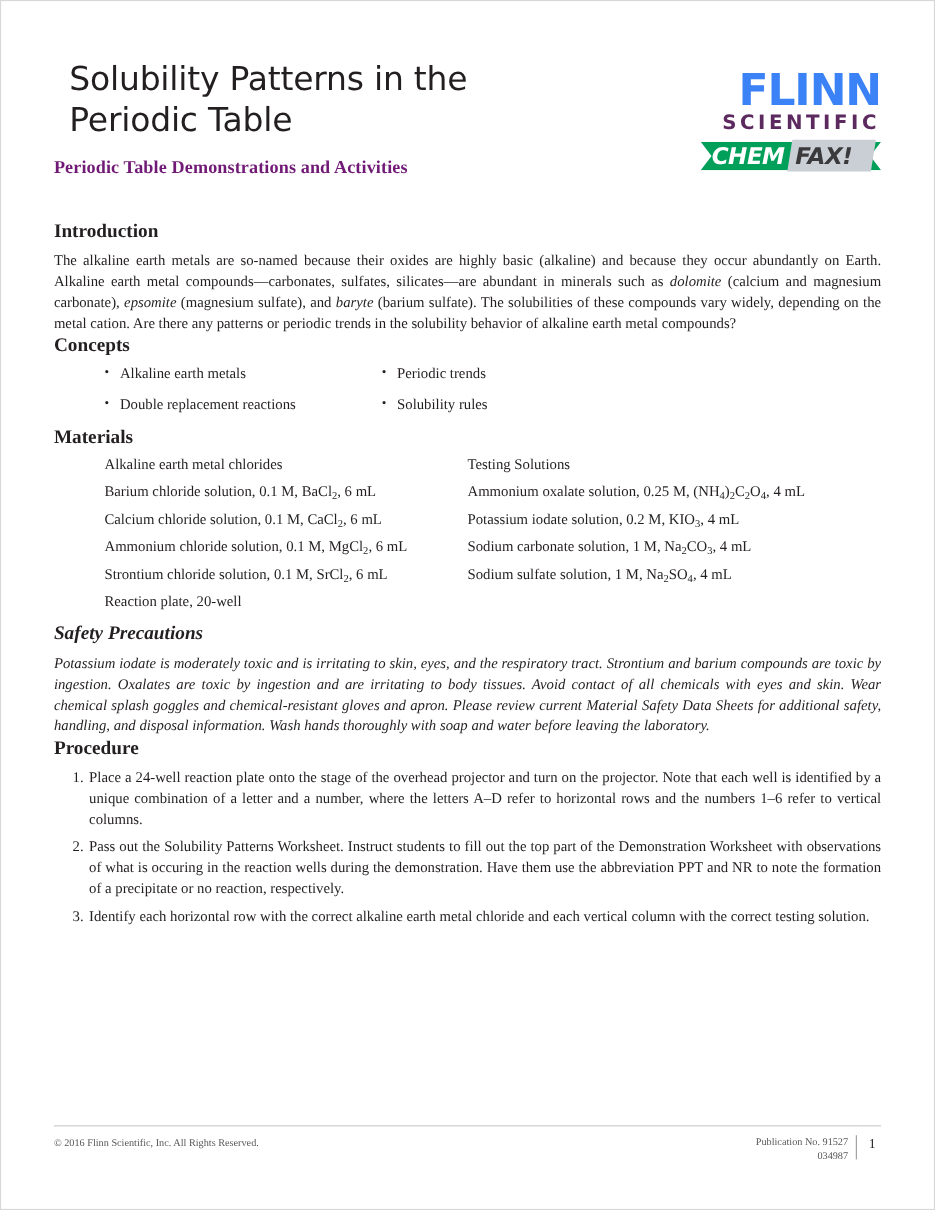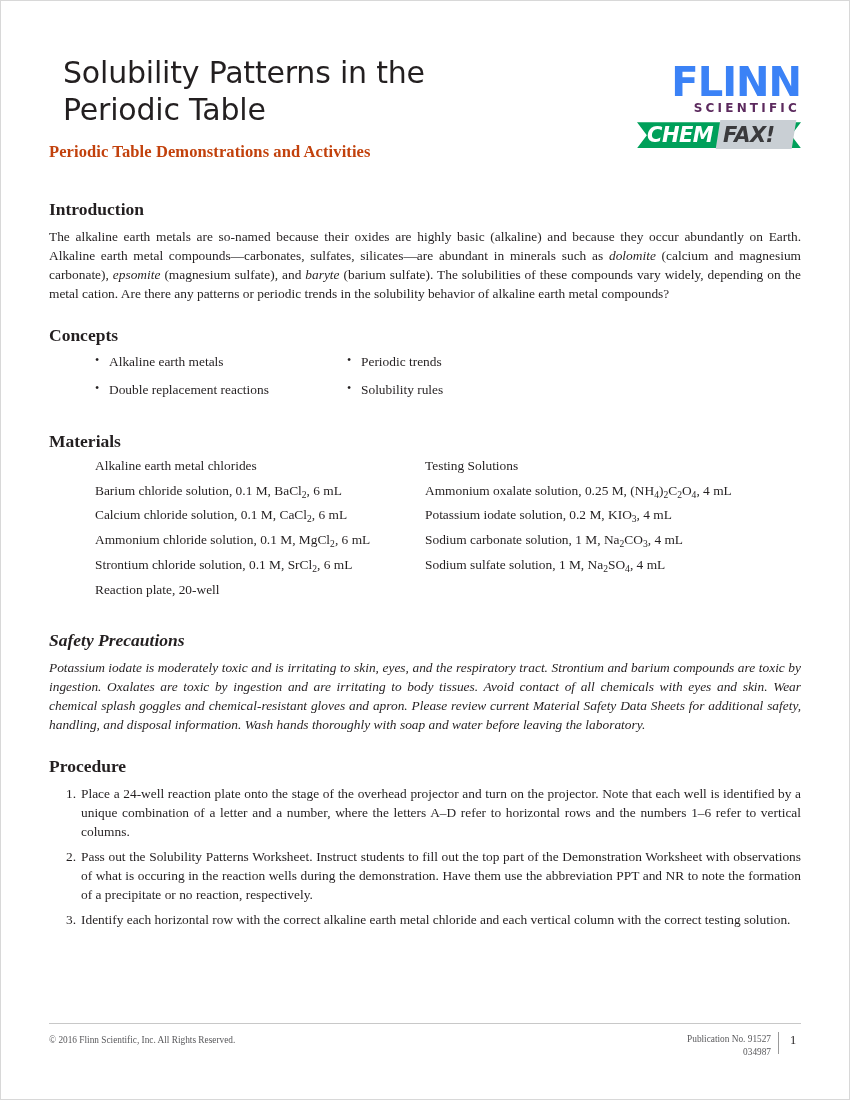--- a/index.html
+++ b/index.html
@@ -45,21 +45,21 @@
     font-weight: 400;
     color: #231f20;
     margin: 14px;
     letter-spacing: -0.2px;
   }
   .doc-subtitle {
     font-family: "Liberation Serif", serif;
     font-weight: bold;
     font-size: 16.5px;
     margin: 7px 0 0 0;
-    color: #c2410c;
+    color: #701a75;
     letter-spacing: 0.1px;
   }
 
   
   .logo {
     position: absolute;
     right: 0;
     top: 8px;
     width: 168px;
     text-align: center;
@@ -69,21 +69,21 @@
     font-weight: bold;
     font-size: 40px;
     line-height: 0.95;
     color: #3b82f6;
     letter-spacing: -1px;
     text-align: right;
   }
   .logo-scientific {
     font-family: "DejaVu Sans", sans-serif;
     font-weight: bold;
-    font-size: 12px;
+    font-size: 18px;
     line-height: 1.1;
     color: #5c2a5e;
     letter-spacing: 3.2px;
     text-align: right;
     margin-top: 1px;
     padding-right: 1px;
   }
   .logo-banner {
     position: relative;
     margin-top: 5px;
@@ -136,21 +136,21 @@
   
   h2.section-h {
     font-family: "Liberation Serif", serif;
     font-weight: bold;
     font-size: 17.5px;
     margin: 0 0 7px 0;
     color: #231f20;
   }
   h2.section-h.italic { font-style: italic; }
 
-  .sec { margin-top: 22px; }
+  .sec { }
   .sec-intro { margin-top: 24px; }
 
   p.body-text {
     font-size: 13.4px;
     line-height: 1.42;
     margin: 0;
     text-align: justify;
     color: #231f20;
   }
   p.body-text.italic { font-style: italic; }

